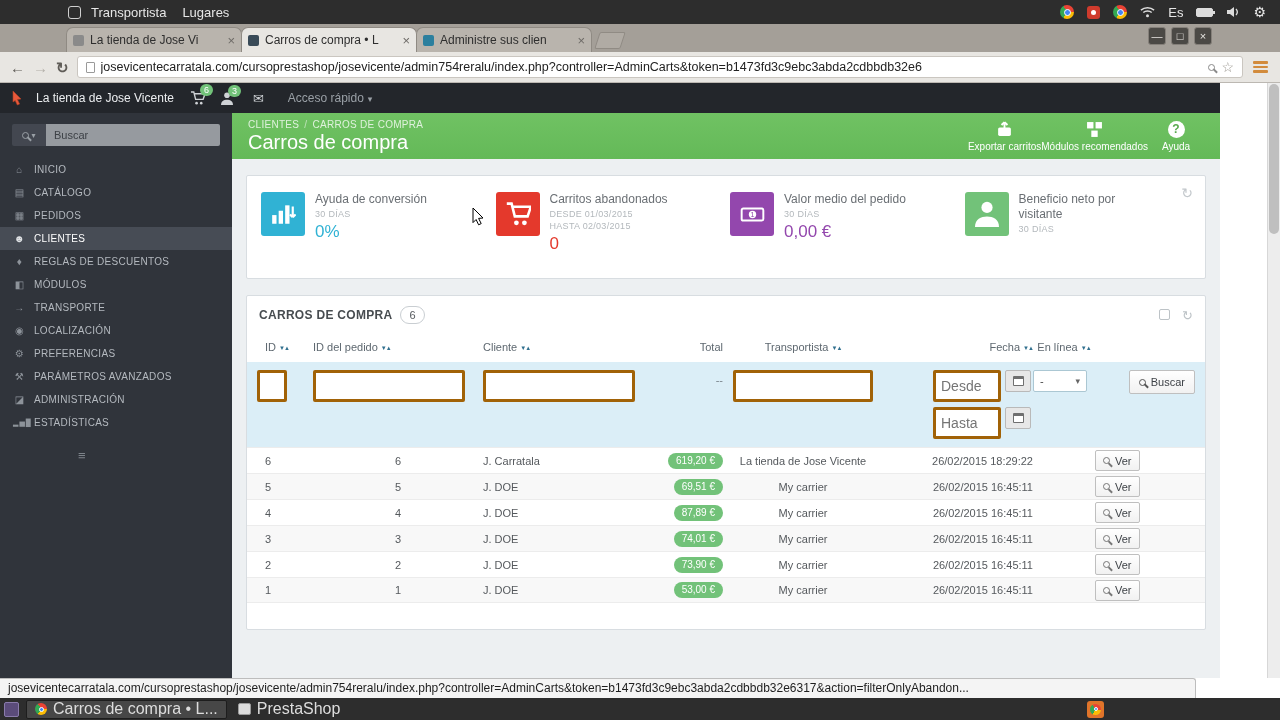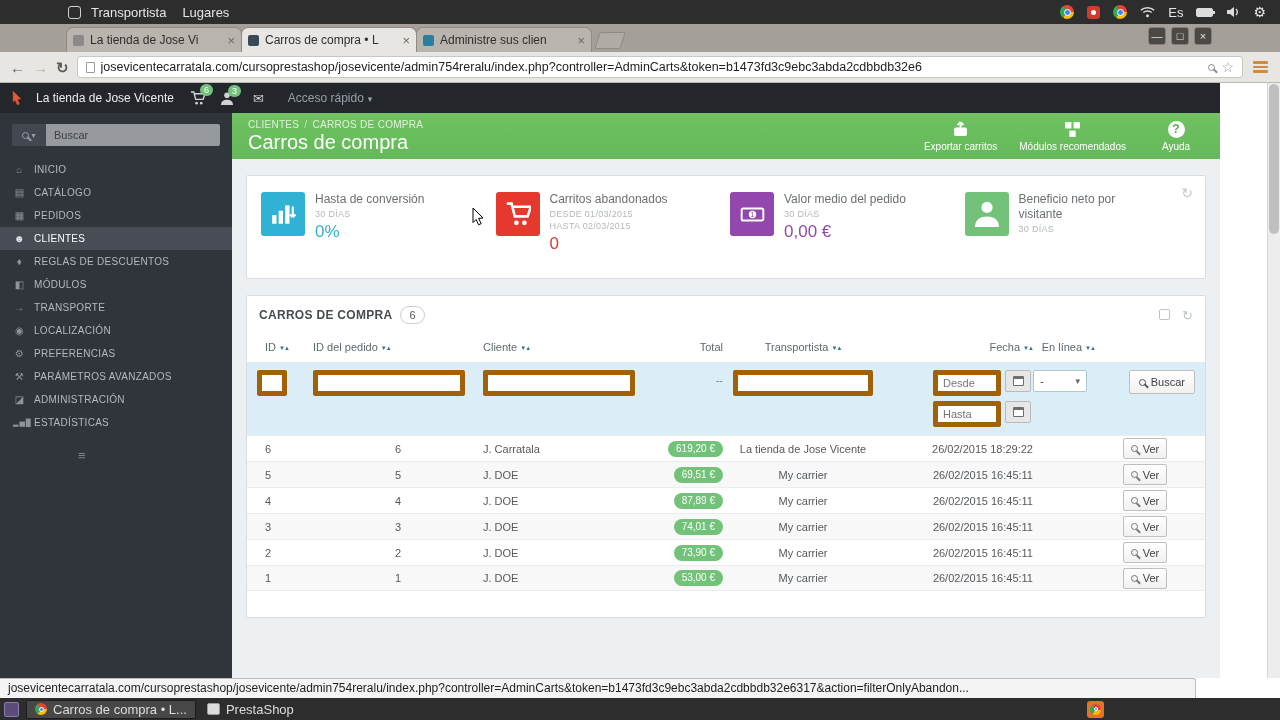--- a/index.html
+++ b/index.html
@@ -93,21 +93,21 @@
   .sb-item.active .sb-ic{color:#dfe2e5}
   .collapse{color:#7d838a;font-size:13px;margin:14px 0 0 78px;cursor:pointer}
 
   
   .main{flex:1;display:flex;flex-direction:column;background:#edf0f2;min-width:0}
   .page-head{height:46px;background:linear-gradient(#70c263,#64b958);display:flex;align-items:center;padding:0 16px;flex:none}
   .ph-left{display:flex;flex-direction:column;justify-content:center}
   .crumbs{font-size:10px;color:rgba(255,255,255,.78);letter-spacing:.3px}
   .crumbs .sep{margin:0 5px;color:rgba(255,255,255,.55)}
   .page-title{font-size:20px;color:#fff;font-weight:400;margin-top:1px}
-  .ph-actions{margin-left:auto;display:flex;align-items:flex-start;gap:22px}
+  .ph-actions{margin-left:auto;display:flex;align-items:flex-start;}
   .ph-btn{display:flex;flex-direction:column;align-items:center;gap:3px;color:#fff;font-size:10px;cursor:pointer;min-width:56px}
   .help-circle{width:17px;height:17px;border-radius:50%;background:#fff;color:#5aaa4e;font-weight:bold;font-size:12px;
                display:flex;align-items:center;justify-content:center}
   .help-circle::before{content:"?"}
 
   .content{flex:1;padding:16px 14px 0 14px;overflow:hidden}
 
   
   .panel{background:#fff;border:1px solid #d8dde1;border-radius:2px}
   .kpi-panel{display:flex;padding:16px 14px;gap:8px;position:relative;min-height:104px}
@@ -128,24 +128,24 @@
               font-size:11px;padding:0 8px;line-height:16px}
   .cp-icons{margin-left:auto;display:flex;gap:12px;color:#bdc3c7;font-size:13px}
   .cp-icons span{cursor:pointer;line-height:1}
   .sq-icon{display:inline-block;width:11px;height:11px;border:1.5px solid #bdc3c7;border-radius:2px}
 
   .t-row{display:grid;grid-template-columns:56px 170px 170px 70px 160px 150px 62px 1fr;align-items:center;padding:0 10px}
   .t-head{height:30px;font-size:11px;color:#5e6870}
   .t-head .c{cursor:pointer}
   .sort::before{content:"▼▲";font-size:6px;color:#31708f;letter-spacing:-1px;margin-left:3px;vertical-align:1px}
   .c-id{padding-left:8px}.c-total{text-align:right}.c-carrier{text-align:center}
-  .c-date{text-align:right}.c-online{text-align:right}.c-action{text-align:center}
+  .c-date{text-align:right}.c-online{text-align:center}.c-action{text-align:left}
 
   .t-filter{background:#dbeef7;padding:8px 10px;align-items:flex-start}
-  .f-input{height:26px;border:5px solid #a16207;border-radius:2px;background:#fff;font-size:11px;padding:0 5px;
+  .f-input{height:32px;border:3px solid #a16207;border-radius:2px;background:#fff;font-size:14px;padding:0 5px;
            outline:none;font-family:"Liberation Sans",sans-serif;color:#333}
   .f-id{width:30px}.f-wide{width:152px}.f-carrier{width:140px;margin:0 auto;display:block}
   .f-dash{text-align:right;color:#7a8follows?}
   .f-dash{text-align:right;color:#7a858c;font-size:11px;padding-top:4px}
   .f-dates{display:flex;flex-direction:column;gap:5px;align-items:flex-end;padding-right:2px}
   .f-daterow{display:flex;gap:4px}
   .f-date{width:68px}
   .cal-btn{width:26px;height:22px;background:#e7e7e7;border:1px solid #b9b9b9;border-radius:2px;display:flex;align-items:center;justify-content:center;cursor:pointer}
   .cal{display:inline-block;width:11px;height:10px;border:1px solid #6f6f6f;border-top:3px solid #6f6f6f;border-radius:1px;background:#fff}
   .f-select{width:54px;height:22px;background:#fff;border:1px solid #abc7d3;border-radius:2px;font-size:11px;color:#444;
@@ -160,21 +160,21 @@
   .t-data:last-child{border-bottom:1px solid #ececec}
   .c-order{text-align:center}
   .badge-total{display:inline-block;background:#72c279;color:#fff;border-radius:9px;padding:2px 8px;font-size:10px;line-height:1.2}
   .btn-ver{height:21px;padding:0 7px}
 
   
   .statusbar{position:absolute;left:0;bottom:22px;width:1196px;height:20px;background:#f4f4f4;border:1px solid #bdbdbd;
              border-left:none;border-bottom:none;border-radius:0 3px 0 0;font-size:12px;color:#1e1e1e;
              padding:2px 8px;white-space:nowrap;overflow:hidden;z-index:40}
   .taskbar{position:absolute;left:0;bottom:0;width:1280px;height:22px;background:#2d2d2d;display:flex;align-items:center;
-           gap:3px;padding:0 4px;color:#ddd;font-size:13px;z-index:50}
+           gap:3px;padding:0 4px;color:#ddd;font-size:16px;z-index:50}
   .ws-icon{width:15px;height:15px;background:#5b4c7a;border:1px solid #8a7bab;border-radius:2px;margin-right:4px}
   .task{display:flex;align-items:center;gap:6px;height:19px;padding:0 8px;border-radius:2px;cursor:pointer;max-width:215px}
   .task.active{background:#474747;border:1px solid #1d1d1d}
   .task-label{white-space:nowrap;overflow:hidden}
   .term-icon{width:13px;height:12px;background:#dcdcdc;border:1px solid #9b9b9b;border-radius:2px}
   .tb-right{margin-left:auto;margin-right:172px;width:17px;height:17px;background:#e0742a;border-radius:3px;
             display:flex;align-items:center;justify-content:center}
 
   .cursor{position:absolute;left:472px;top:207px;z-index:60;pointer-events:none}
 </style>
@@ -377,21 +377,21 @@
               <div class="kpi">
                 <span class="kpi-ic blue">
                   <svg width="26" height="26" viewBox="0 0 24 24">
                       <rect x="2" y="13" width="4" height="8" fill="#fff"></rect>
                       <rect x="8" y="9" width="4" height="12" fill="#fff"></rect>
                       <rect x="14" y="4" width="4" height="17" fill="#fff"></rect>
                       <path d="M21 5v10m0 0l-2.6-2.6M21 15l2.6-2.6" stroke="#fff" stroke-width="2" fill="none"></path>
                     </svg>
                 </span>
                 <div>
-                  <div class="kpi-label">Hasta de conversión</div>
+                  <div class="kpi-label">Ayuda de conversión</div>
                   <div class="kpi-sub">30 DÍAS</div>
                   <div class="kpi-value blue">0%</div>
                 </div>
               </div>
               <div class="kpi">
                 <span class="kpi-ic red">
                   <svg width="26" height="24" viewBox="0 0 16 15">
                       <path d="M1 1h3l2 8h8l2-6H5" fill="none" stroke="#fff" stroke-width="1.6"></path>
                       <circle cx="7" cy="13" r="1.5" fill="#fff"></circle>
                       <circle cx="12" cy="13" r="1.5" fill="#fff"></circle>

